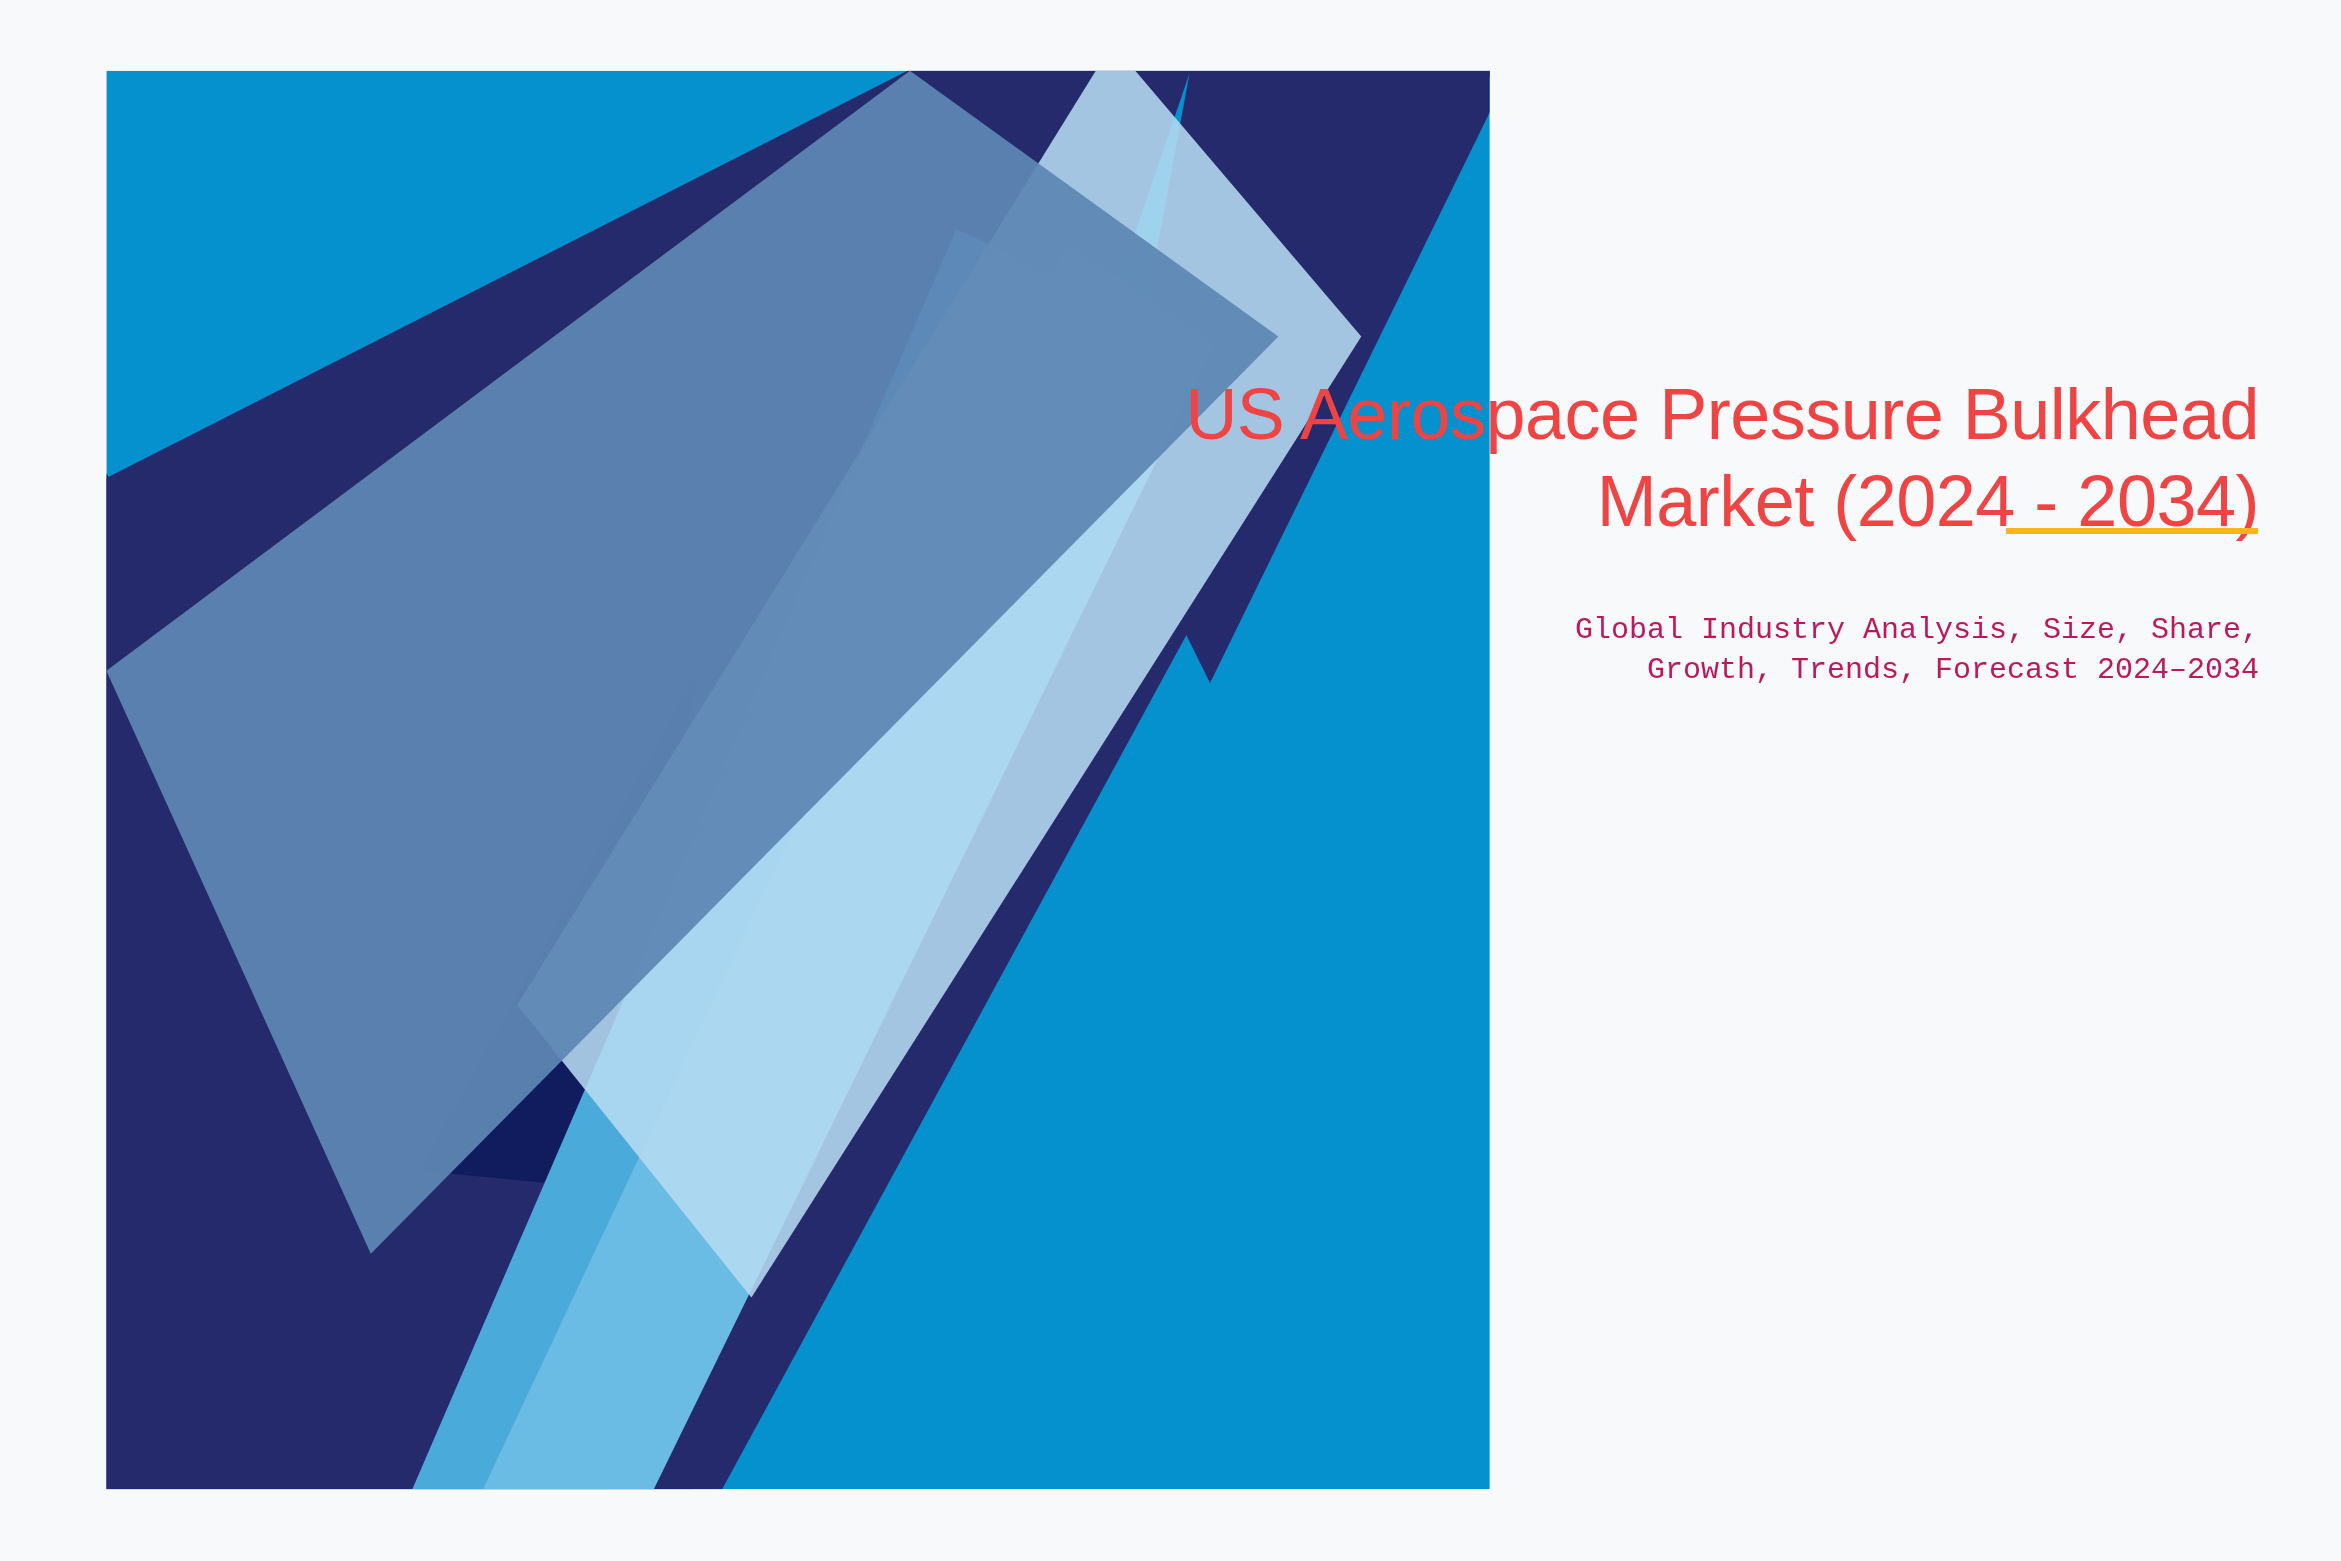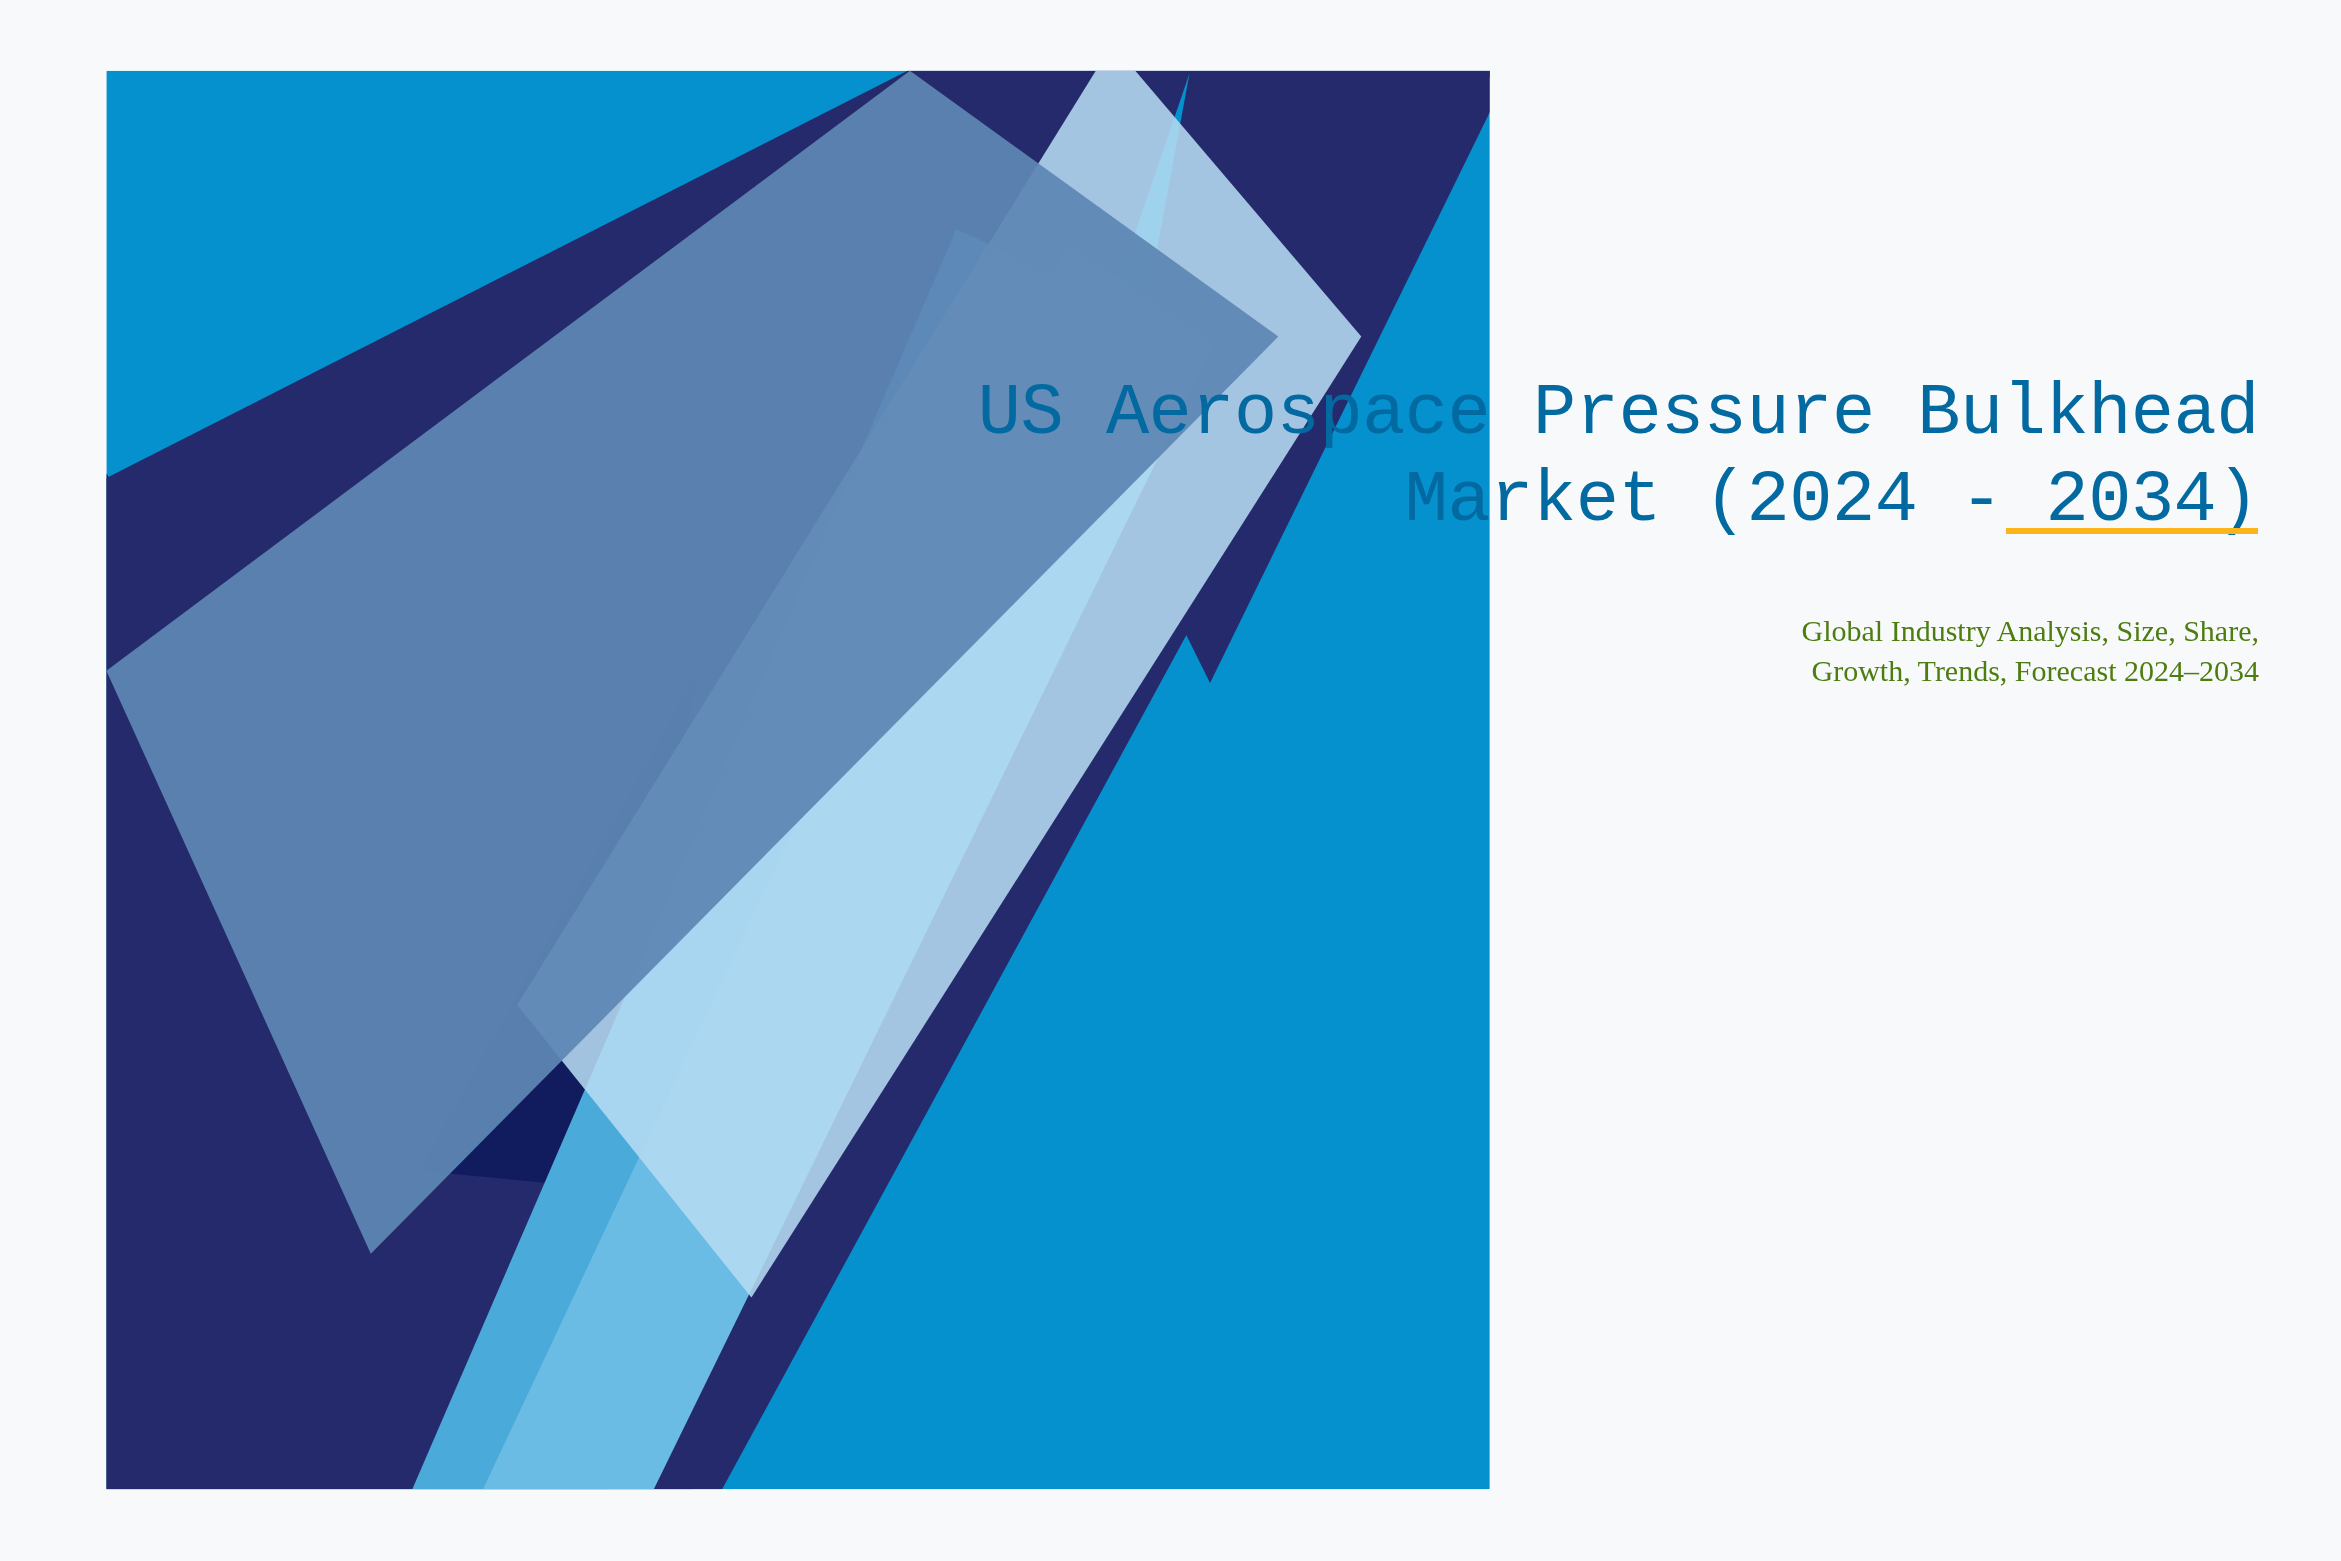--- a/index.html
+++ b/index.html
@@ -40,48 +40,48 @@
     text-align: right;
   }
 
   #title-wrap {
     position: relative;
     display: block;
   }
 
   #cover-title {
     margin: 0;
-    font-family: Liberation Mono, monospace;
+    font-family: Liberation Sans, sans-serif;
     font-weight: 400;
     font-size: 72px;
     line-height: 1.21;
     letter-spacing: -0.5px;
-    color: #0369a1;
+    color: #ef4444;
     text-align: right;
     white-space: pre-line;
   }
 
   
   #title-accent {
     position: absolute;
     right: 1px;
     top: 157px;
     width: 252px;
     height: 5.9px;
     background: #fbb519;
   }
 
   #cover-subtitle {
     margin: 0;
     padding-top: 66px;
-    font-family: Liberation Serif, serif;
+    font-family: Liberation Mono, monospace;
     font-weight: 400;
     font-size: 30px;
     line-height: 1.33;
-    color: #4d7c0f;
+    color: #be185d;
     text-align: right;
     white-space: pre-line;
   }
 </style>
 </head>
 <body>
 
 <div id="cover">
 
   <svg id="artwork" viewBox="0 0 4800 3200" preserveAspectRatio="none" xmlns="http://www.w3.org/2000/svg">

